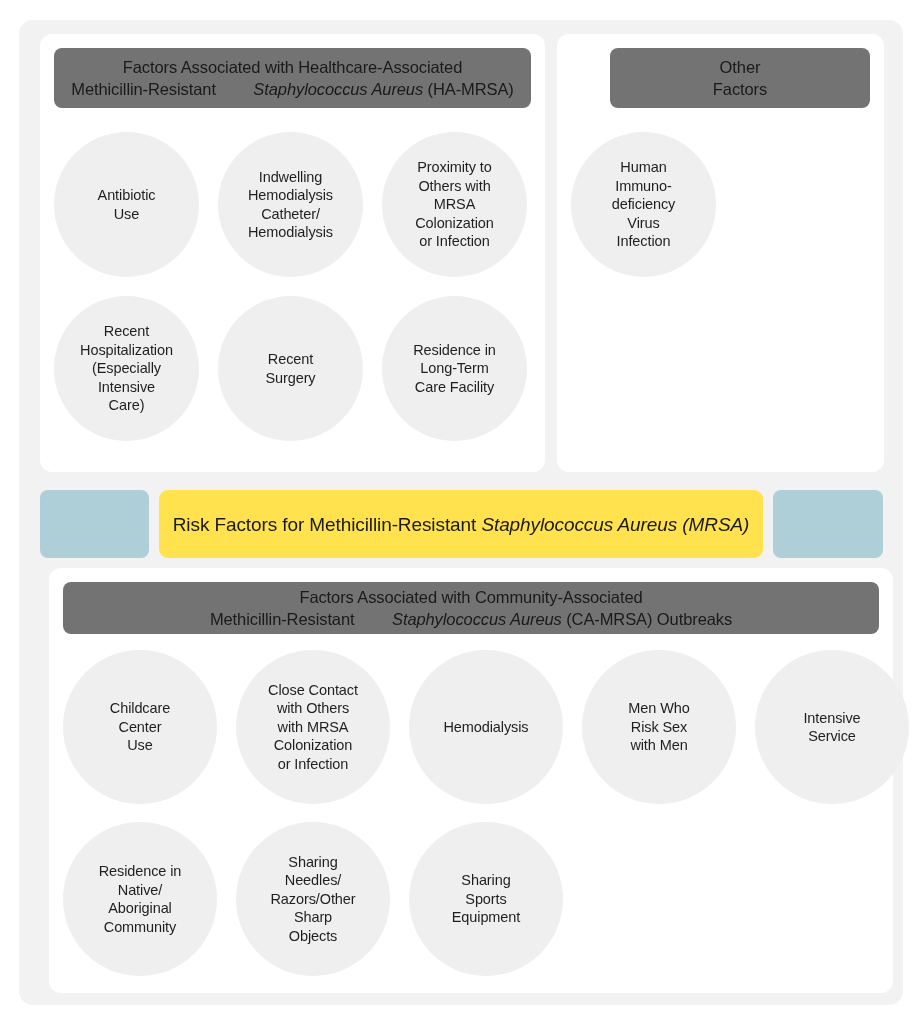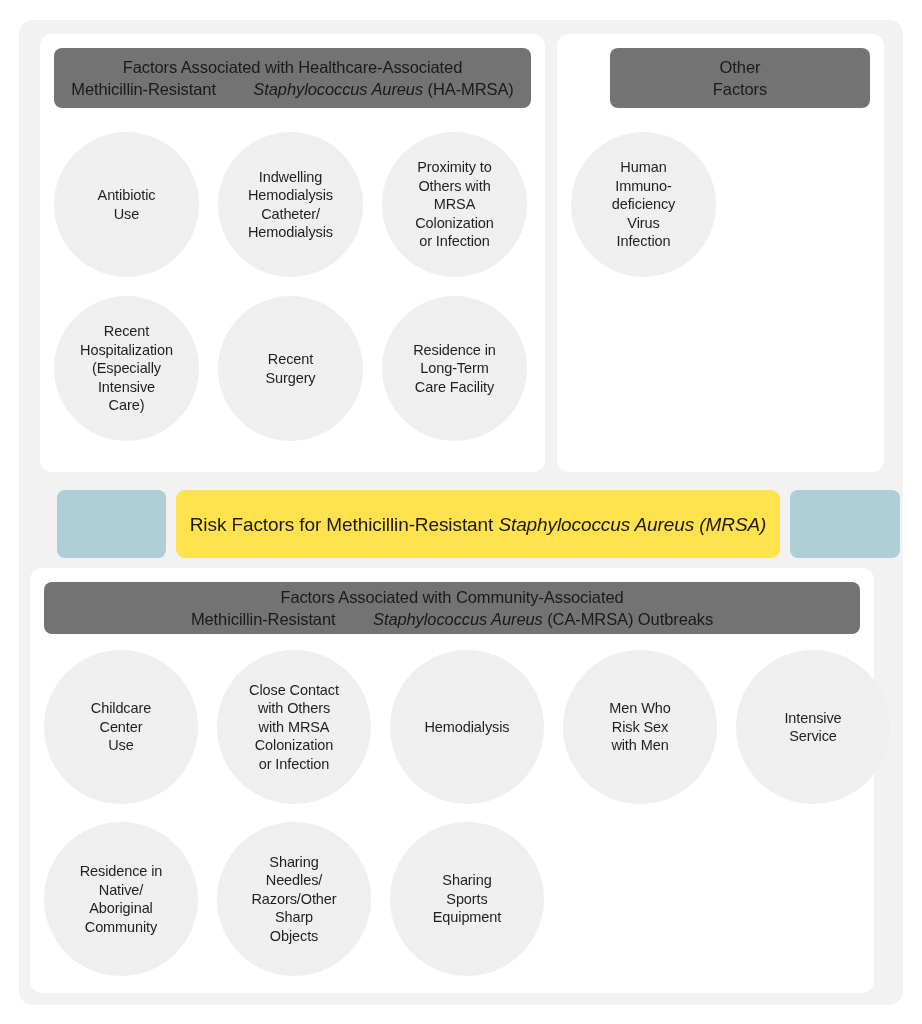--- a/index.html
+++ b/index.html
@@ -76,21 +76,21 @@
     width: 327px;
     height: 438px;
   }
   #panel-other .panel-header {
     height: 60px;
     margin-left: 39px;
   }
 
   
   #panel-ca {
-    left: 11px;
+    left: 30px;
     top: 548px;
     width: 844px;
     height: 425px;
   }
   #panel-ca .panel-header {
     height: 52px;
   }
 
   
   .circle-row {
@@ -140,21 +140,21 @@
   #panel-ca .bubble {
     width: 154px;
     height: 154px;
   }
   #ca-row-1 { top: 82px; }
   #ca-row-2 { top: 254px; }
 
   
   #band {
     position: absolute;
-    left: 17px;
+    left: 0px;
     top: 462px;
     width: 884px;
     height: 84px;
   }
   .band-block {
     position: absolute;
     top: 8px;
     height: 68px;
     background: #aecfd8;
     border-radius: 8px;

